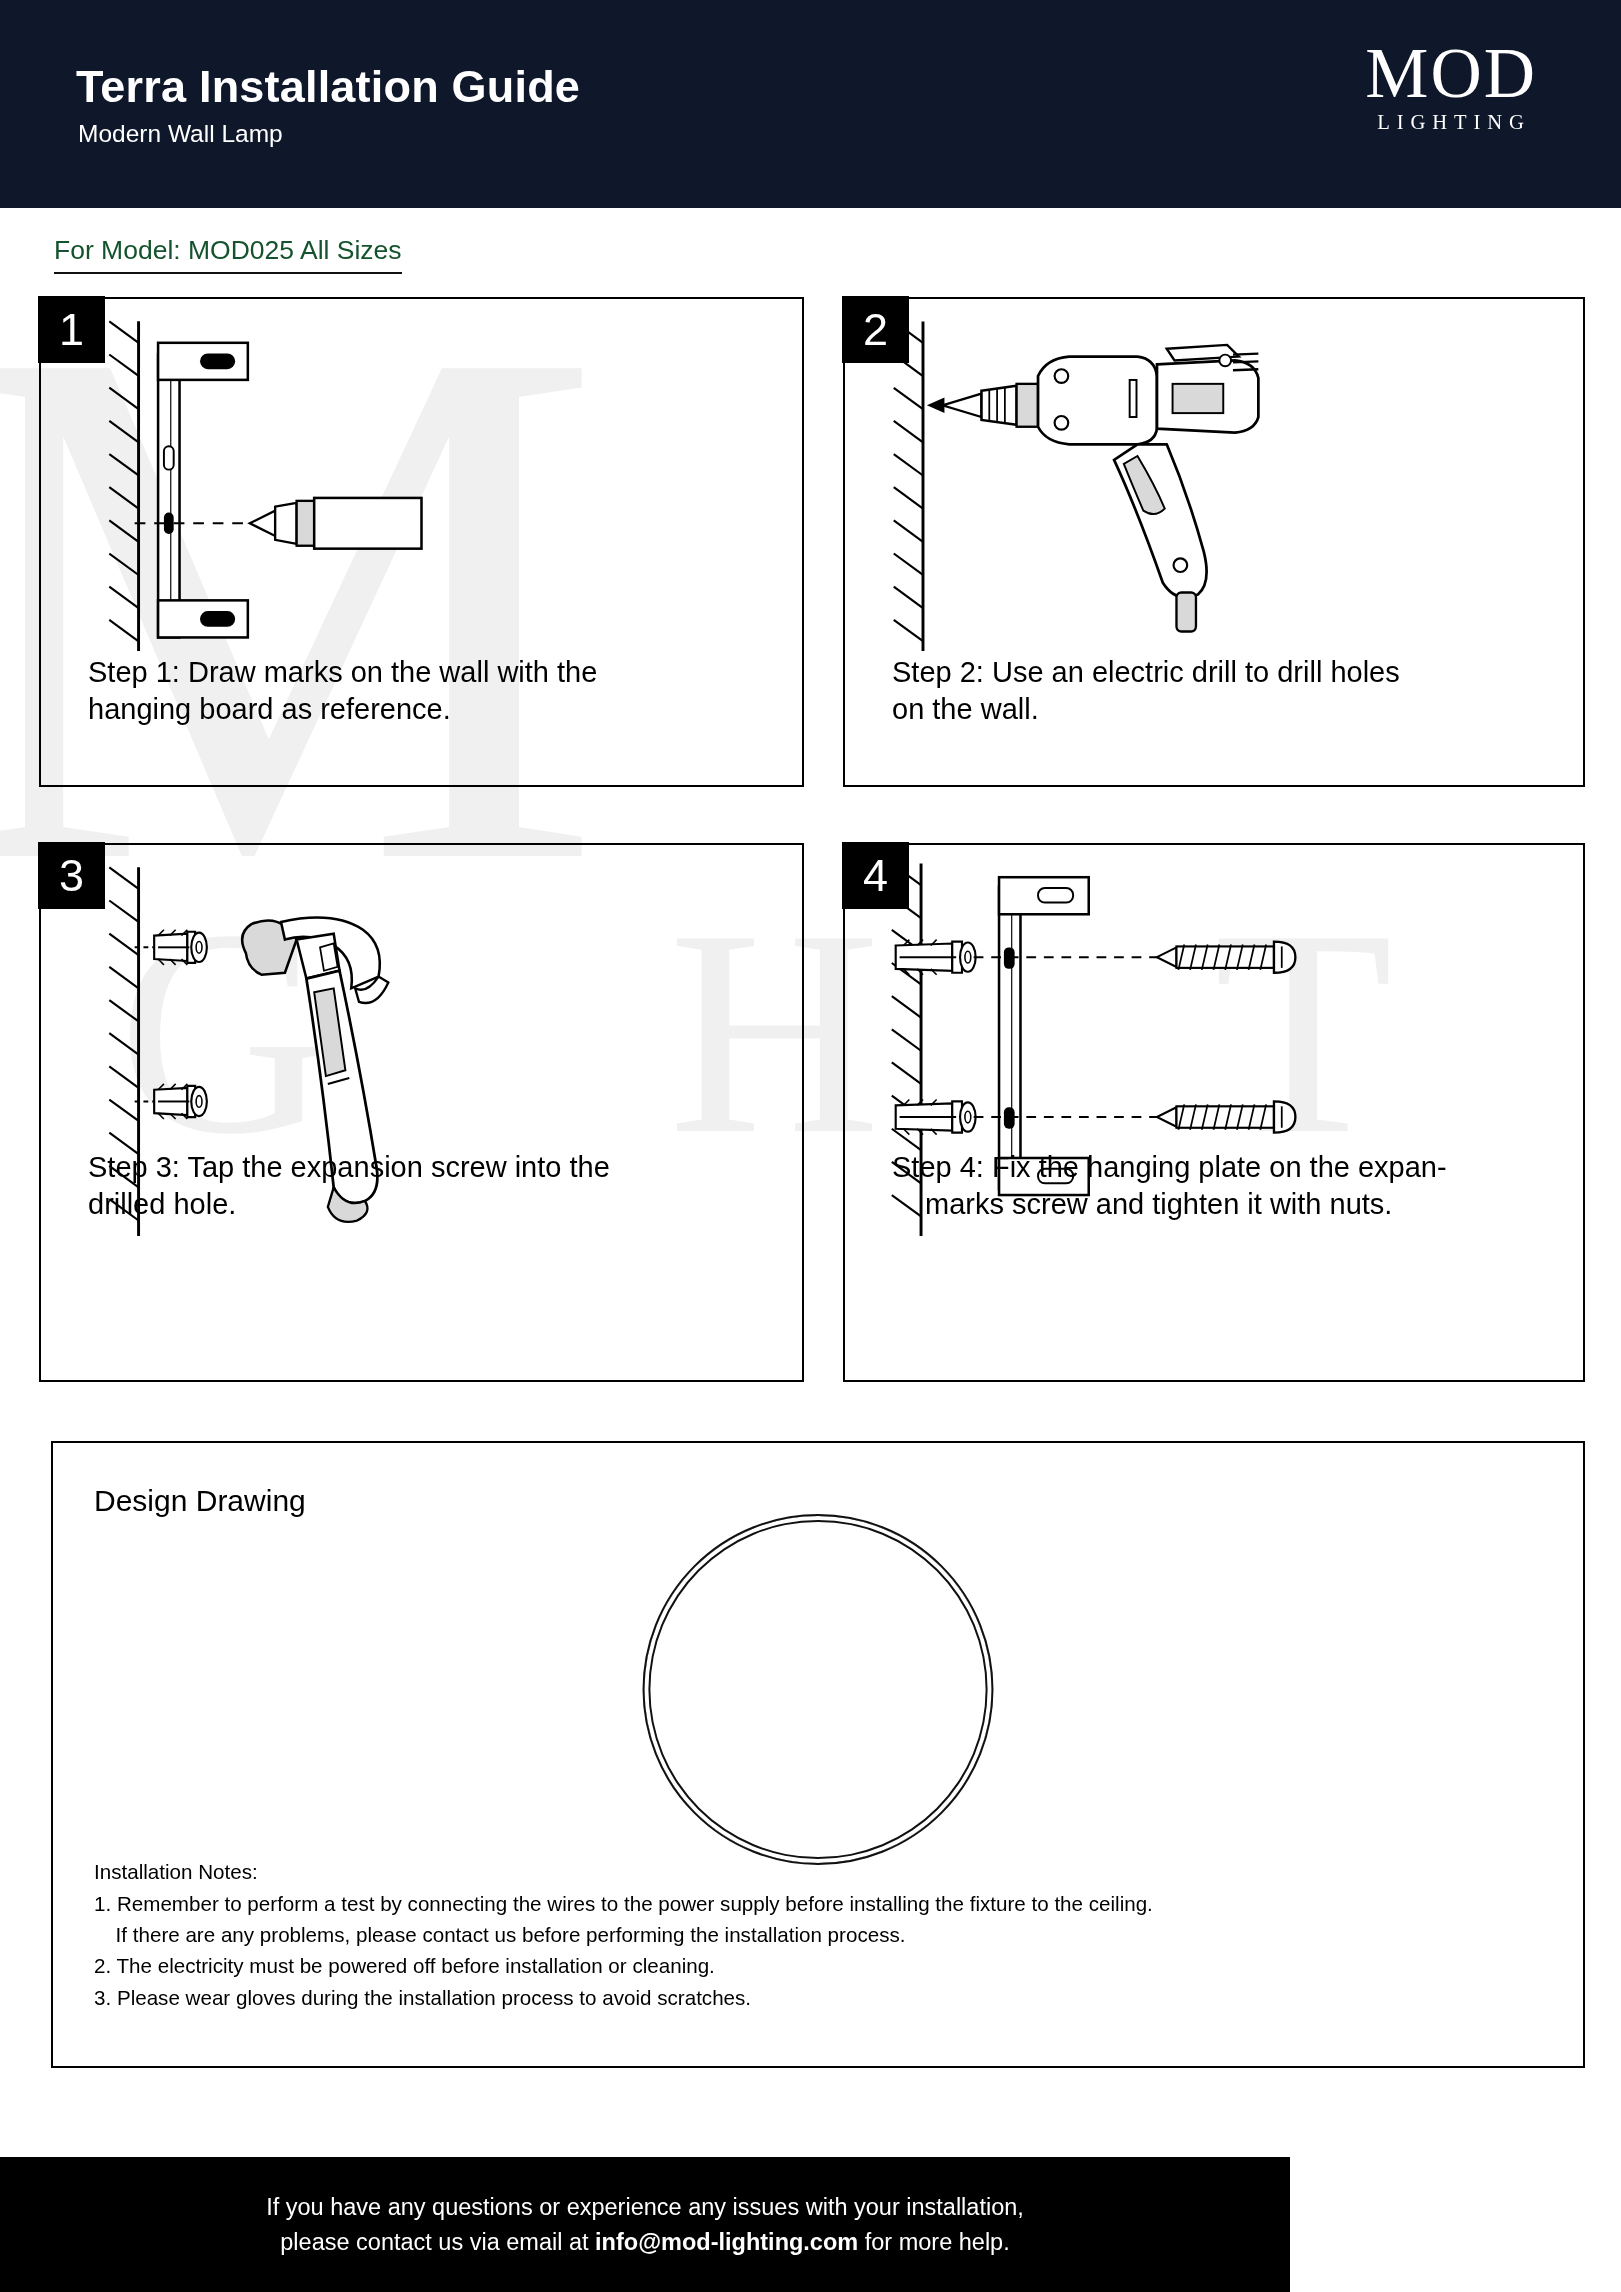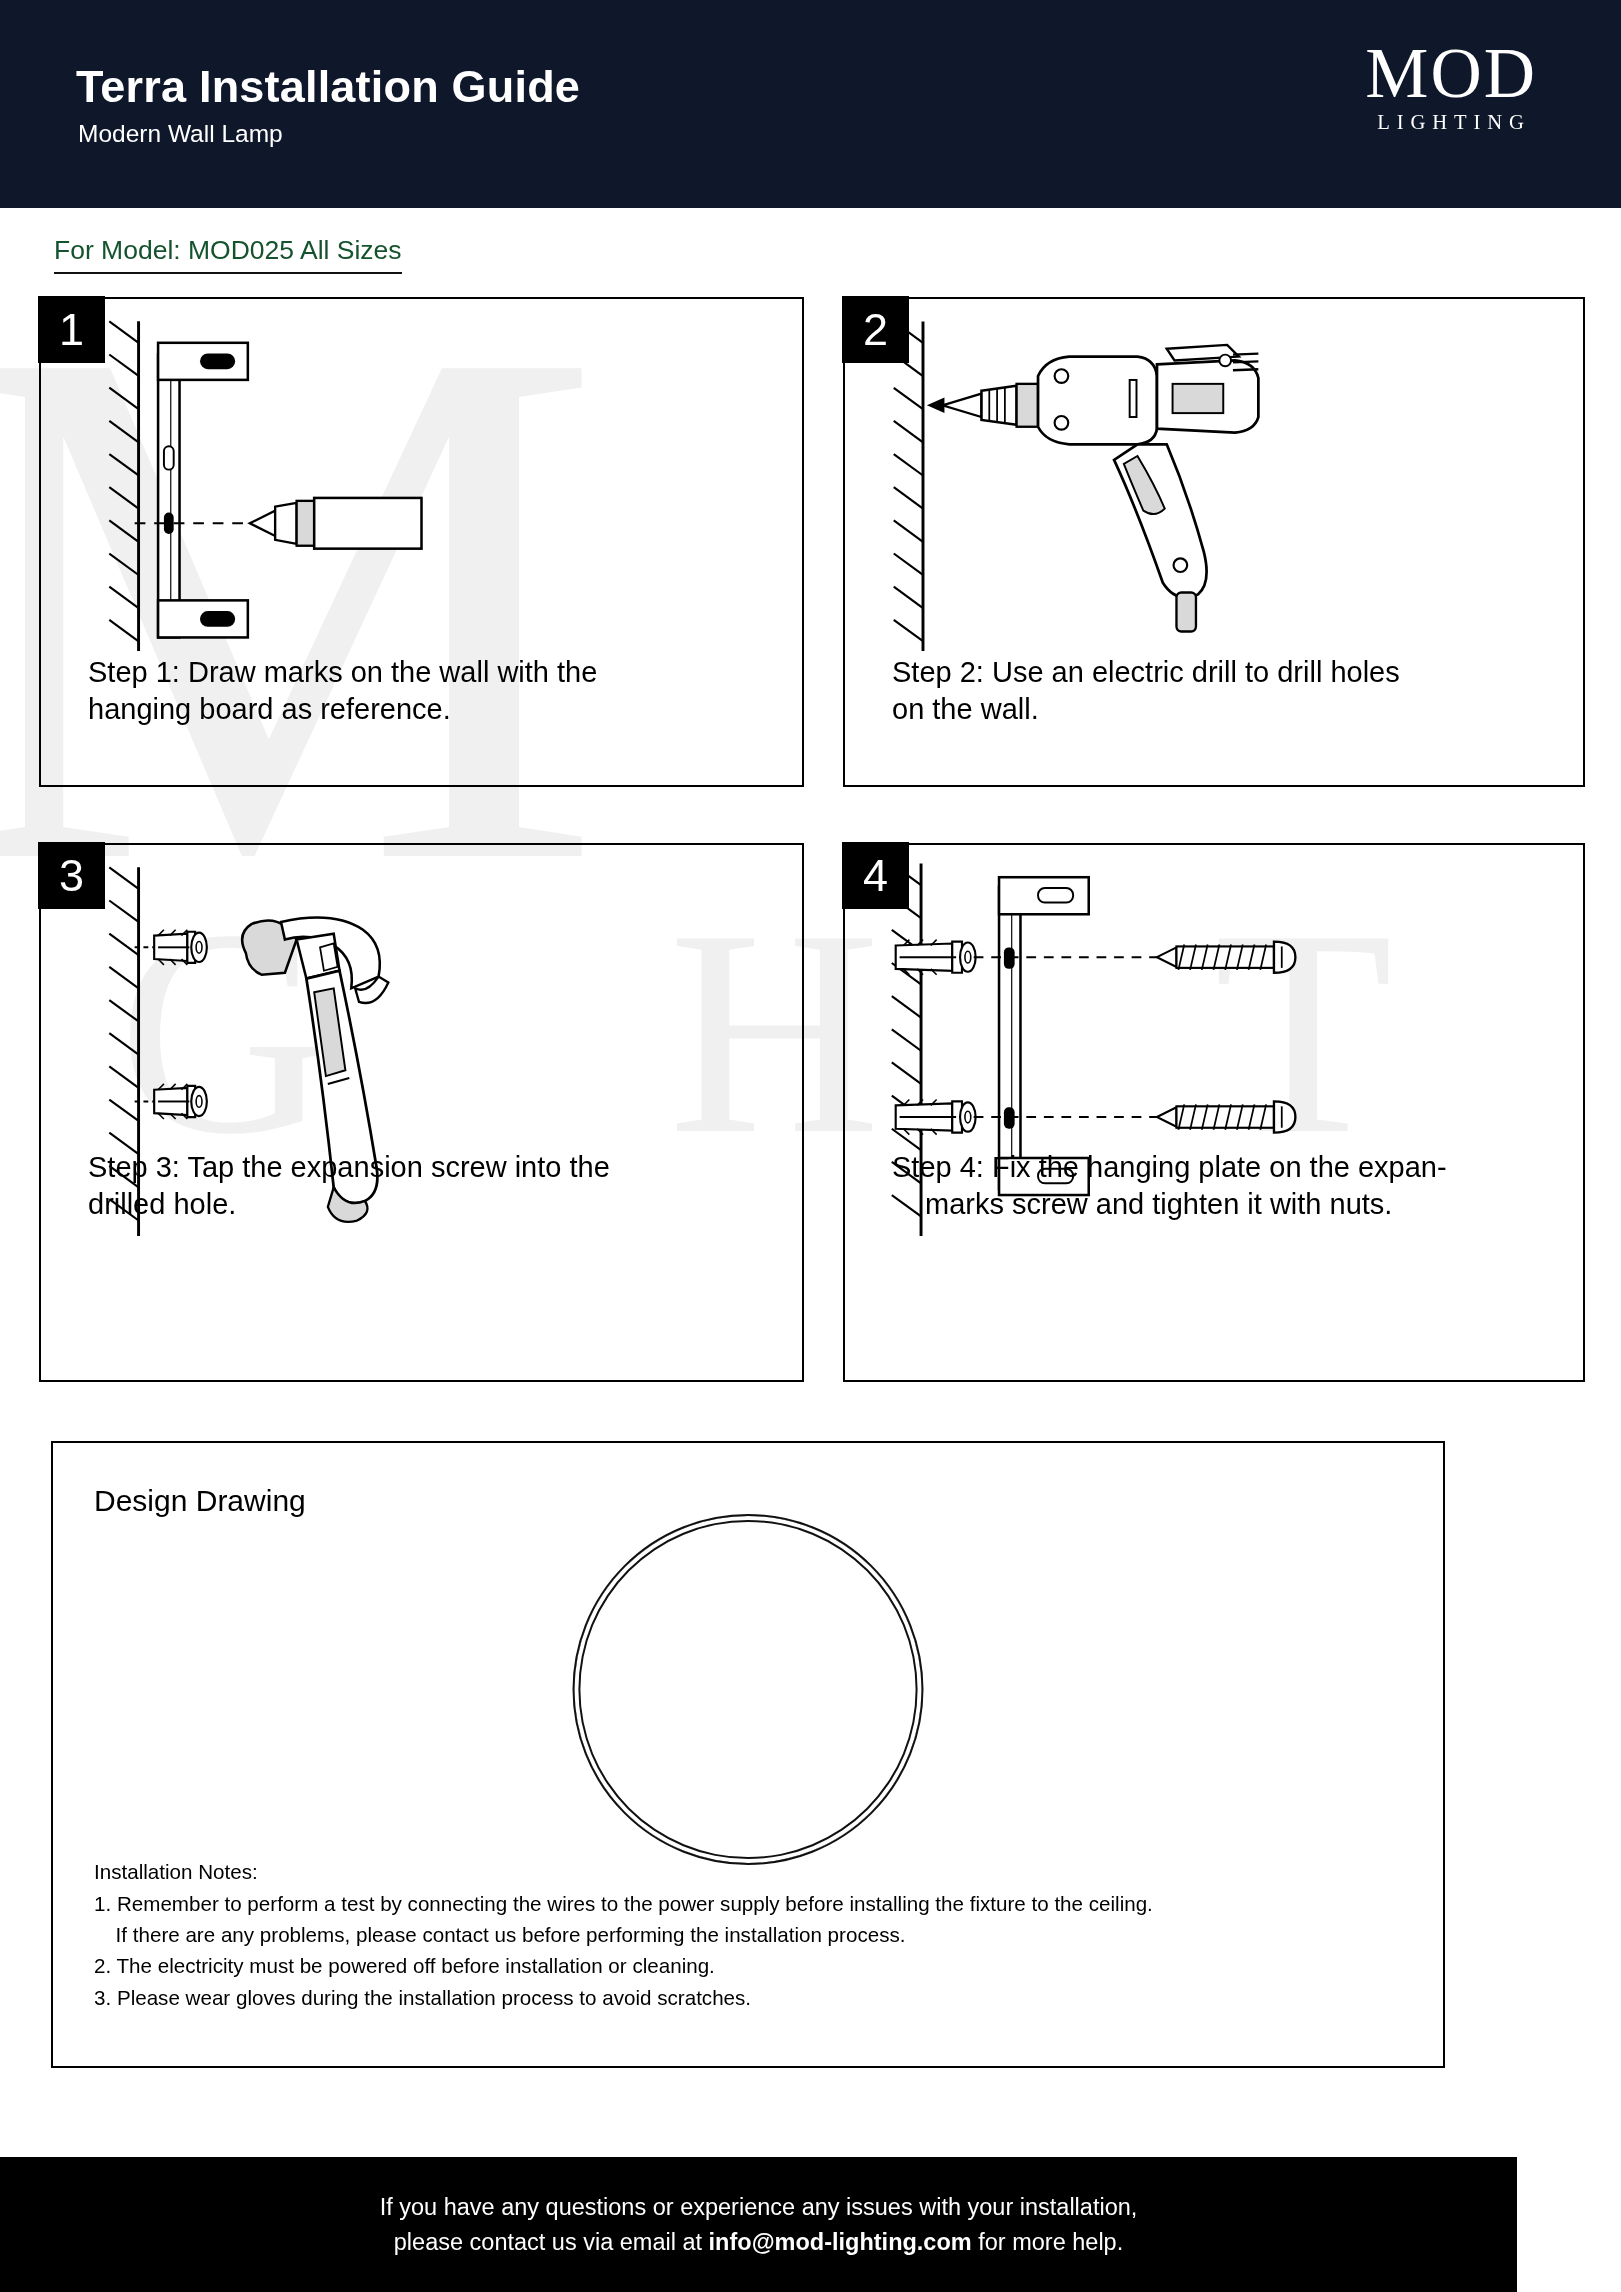--- a/index.html
+++ b/index.html
@@ -96,21 +96,21 @@
     font-size:29px; line-height:1.27; color:#000;
   }
   #cap-1, #cap-2 { bottom:57px; }
   #cap-3, #cap-4 { bottom:157px; }
   .caption .l2 { display:block; }
   .caption.indent .l2 { padding-left:33px; }
 
   
   #design-panel {
     position:absolute; left:51px; top:1441px;
-    width:1394px; height:627px;
+    width:1534px; height:627px;
     border:2.9px solid #000;
     z-index:2;
   }
   #design-title {
     position:absolute; left:41px; top:41px;
     font-size:30px; color:#000;
   }
   #design-circle {
     position:absolute; left:50%; top:71px;
     transform:translateX(-50%);
@@ -122,21 +122,21 @@
   #notes {
     position:absolute; left:41px; bottom:53px; right:42px;
     font-size:20.6px; line-height:1.52; color:#000;
   }
   #notes .note-head { margin-bottom:1px; }
   #notes .note-cont { padding-left:21.6px; }
 
   
   .footer {
     position:absolute; left:0; bottom:0;
-    width:1517px; height:136px;
+    width:1290px; height:136px;
     background:#000; color:#fff;
     display:flex; flex-direction:column;
     align-items:center; justify-content:center;
     z-index:3;
   }
   .footer div { font-size:23.5px; line-height:1.5; }
   .footer b { font-weight:bold; }
 </style>
 </head>
 <body>

